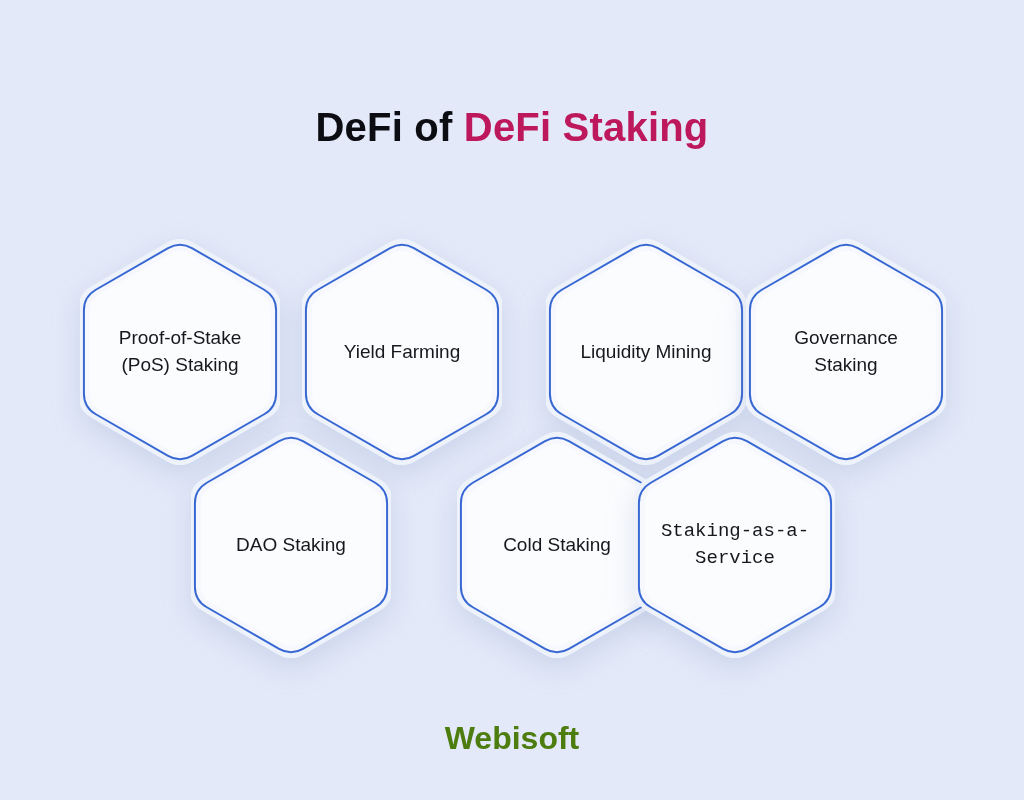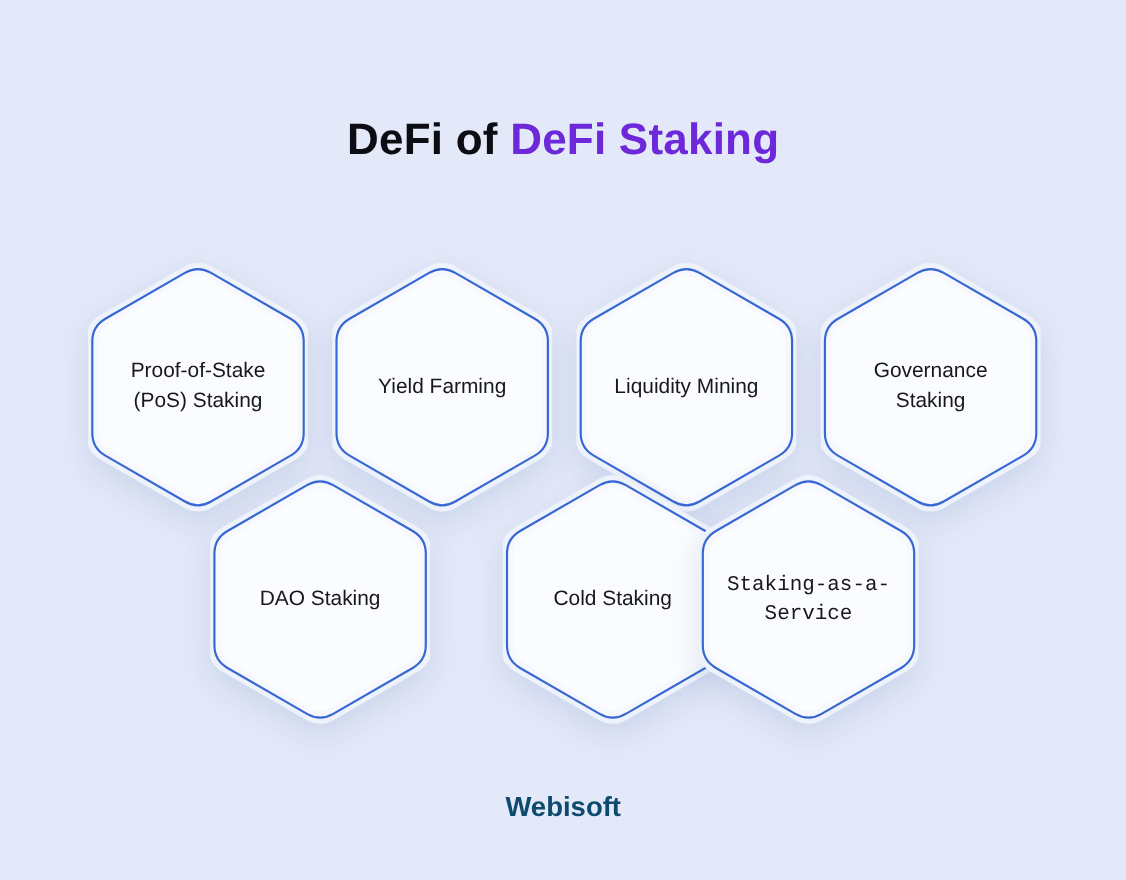--- a/index.html
+++ b/index.html
@@ -23,21 +23,21 @@
     top: 78px;
     left: 0;
     width: 100%;
     text-align: center;
     font-size: 40px;
     font-weight: 700;
     letter-spacing: 0.2px;
     color: #0c0d12;
   }
   .title .highlight {
-    color: #6d28d9;
+    color: #be185d;
   }
   .hex {
     position: absolute;
     width: 200px;
     height: 226px;
     filter: drop-shadow(0 10px 14px rgba(110, 130, 185, 0.20));
   }
   .hex svg {
     position: absolute;
     top: 0;
@@ -58,36 +58,36 @@
     line-height: 1.4;
     color: #17181d;
   }
   .hex .label span {
     display: inline-block;
     max-width: 165px;
   }
   
   .hex-1 { left: 80px;  top: 239px; }
   .hex-2 { left: 302px; top: 239px; }
-  .hex-3 { left: 524px; top: 239px; text-decoration: underline; }
+  .hex-3 { left: 546px; top: 239px; text-decoration: underline; }
   .hex-4 { left: 746px; top: 239px; }
   
   .hex-5 { left: 191px; top: 432px; }
   .hex-6 { left: 413px; top: 432px; margin-left: 44px; }
   .hex-7 { left: 635px; top: 432px; font-family: Liberation Mono, monospace; }
 
   .footer {
     position: absolute;
     top: 720px;
     left: 0;
     width: 100%;
     text-align: center;
-    font-size: 25px;
+    font-size: 32px;
     font-weight: 700;
-    color: #0c4a6e;
+    color: #4d7c0f;
   }
 </style>
 </head>
 <body>
 
 <div class="page">
 
   <h1 class="title"><span>DeFi of </span><span class="highlight">DeFi Staking</span></h1>
 
   <div class="hex hex-1">

